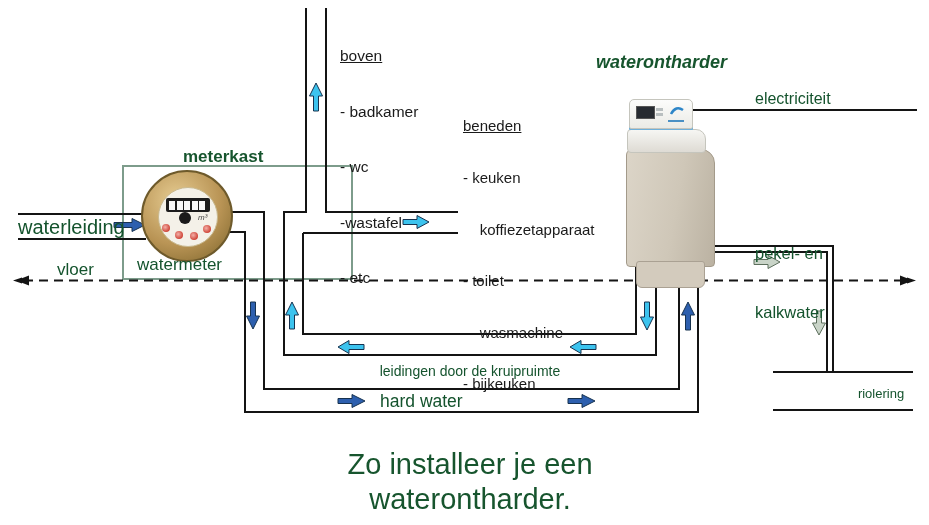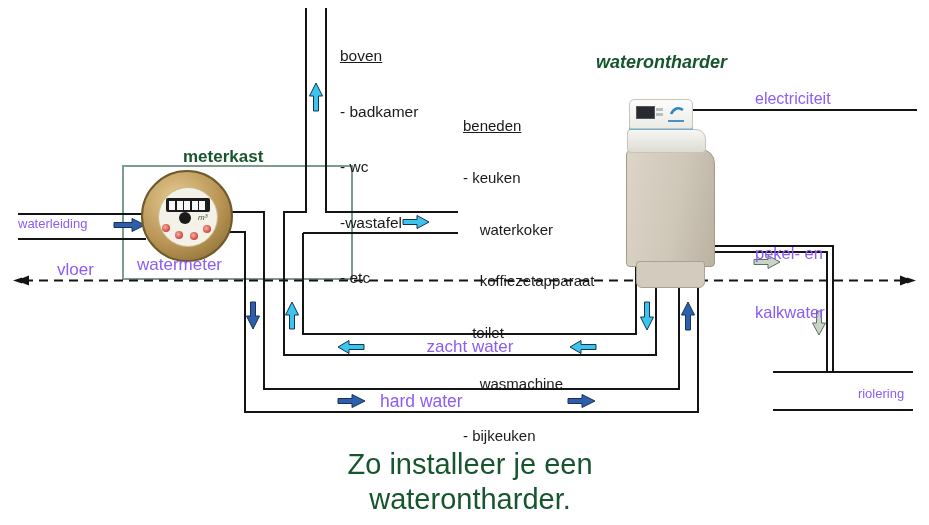--- a/index.html
+++ b/index.html
@@ -2,21 +2,21 @@
 <html><head>
 <meta charset="utf-8">
 <style>
   html,body{margin:0;padding:0;background:#fff;}
   .canvas{
     position:relative;width:929px;height:525px;background:#fff;overflow:hidden;
     font-family:"Liberation Sans","DejaVu Sans",sans-serif;color:#1a1a1a;
   }
   .svg-layer{position:absolute;left:0;top:0;width:929px;height:525px;}
   
-  .teal{color:#8b5cf6;}
+  .teal{color:#14532d;}
   .green{color:#17552e;}
   .lbl{position:absolute;white-space:pre;}
   .list{position:absolute;white-space:pre;}
   .list .hd{text-decoration:underline;}
   .boven-list{left:340px;top:10px;font-size:15.5px;line-height:18.5px;}
   .beneden-list{left:463px;top:83px;font-size:15px;line-height:17.2px;}
   .title-block{position:absolute;left:235px;top:447px;width:470px;text-align:center;
     font-size:29px;line-height:35px;font-weight:normal;}
   
   .meter{position:absolute;left:141px;top:170px;width:92px;height:92px;border-radius:50%;
@@ -145,48 +145,47 @@
     <div class="hd">boven</div>
     <div>- badkamer</div>
     <div>- wc</div>
     <div>-wastafel</div>
     <div>- etc</div>
   </div>
 
   <div class="list beneden-list">
     <div class="hd">beneden</div>
     <div>- keuken</div>
-    <div>    waterkoker</div>
     <div>    koffiezetapparaat</div>
     <div>- toilet</div>
     <div>    wasmachine</div>
     <div>- bijkeuken</div>
     
     
   </div>
 
   <div class="lbl green" style="left:596px;top:52px;font-size:18px;font-weight:bold;font-style:italic;">waterontharder</div>
 
   <div class="lbl teal" style="left:755px;top:90px;font-size:16px;">electriciteit</div>
 
   <div class="lbl green" style="left:183px;top:147px;font-size:17px;font-weight:bold;">meterkast</div>
 
   <div class="lbl teal" style="left:137px;top:255px;font-size:17px;">watermeter</div>
 
-  <div class="lbl teal" style="left:18px;top:216px;font-size:13px;">waterleiding</div>
+  <div class="lbl teal" style="left:18px;top:216px;font-size:20px;">waterleiding</div>
 
   <div class="lbl teal" style="left:57px;top:260px;font-size:17px;">vloer</div>
 
   <div class="lbl teal" style="left:735px;top:205px;font-size:16.5px;line-height:19.5px;margin-left:20px;">
     <div>pekel- en</div>
     <div>kalkwater</div>
   </div>
 
-  <div class="lbl teal" style="left:380px;top:337px;width:180px;text-align:center;font-size:17px;">zacht water</div>
 
+  <div class="lbl teal" style="left:332px;top:363px;width:276px;text-align:center;font-size:14px;">leidingen door de kruipruimte</div>
 
   <div class="lbl teal" style="left:380px;top:391px;width:180px;text-align:left;font-size:17.5px;">hard water</div>
 
   <div class="lbl teal" style="left:811px;top:386px;width:140px;text-align:center;font-size:13px;">riolering</div>
 
   <div class="title-block green">
     <div>Zo installeer je een</div>
     <div>waterontharder.</div>
   </div>
 

